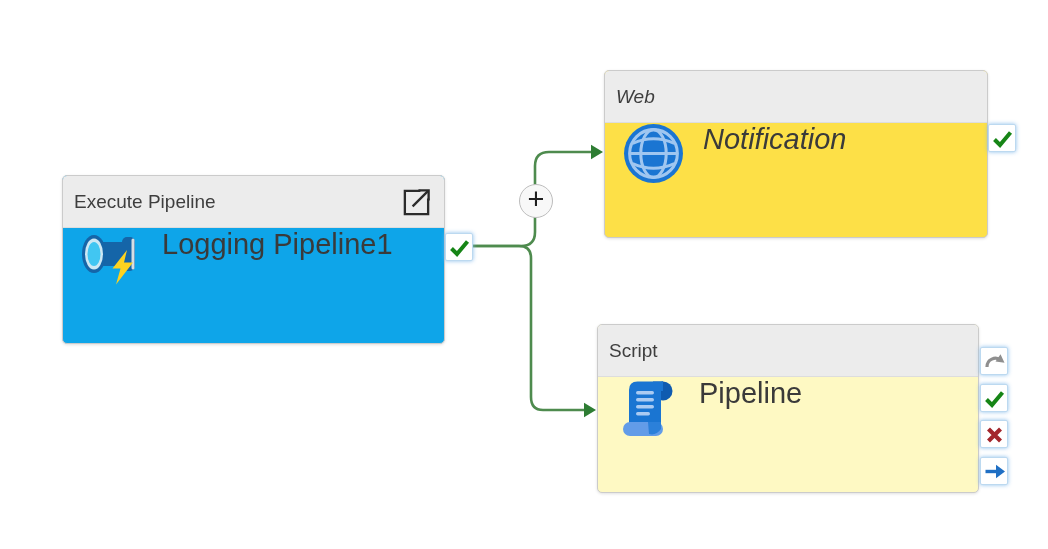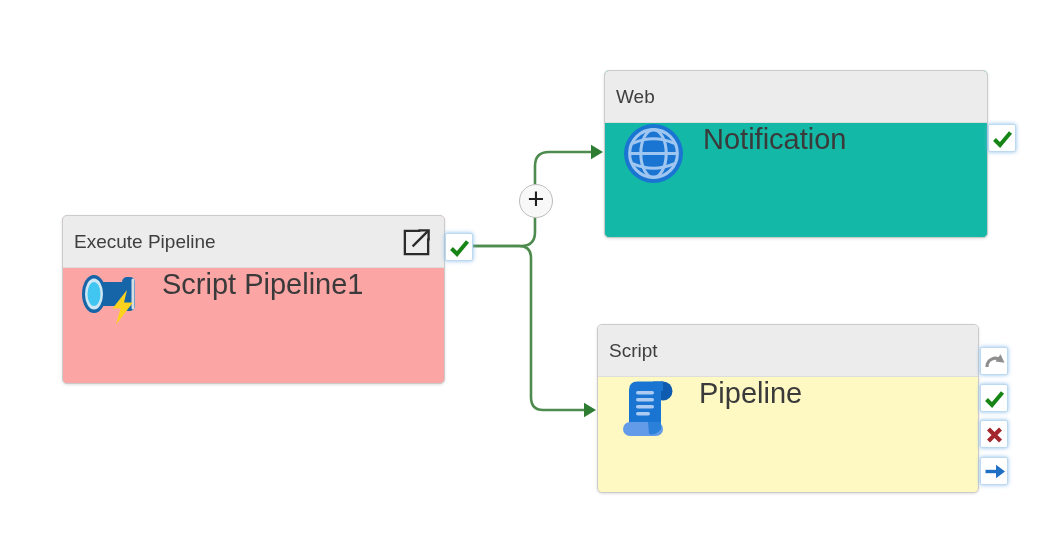--- a/index.html
+++ b/index.html
@@ -18,22 +18,22 @@
     font-family:"Liberation Sans",sans-serif;overflow:hidden;
   }
   #edge-layer{position:absolute;left:0;top:0;width:1048px;height:549px;z-index:1;}
   .edge{stroke:var(--connector);stroke-width:2.6;fill:none;}
   .edge-arrow{fill:var(--arrowhead);stroke:none;}
 
   .node{
     position:absolute;z-index:2;border:1px solid var(--node-border);
     border-radius:5px;box-shadow:0 1px 3px rgba(0,0,0,.12);
   }
-  #node-ep{left:62px;top:175px;width:381px;height:167px;background:#fca5a5;margin-top:40px;}
-  #node-web{left:604px;top:70px;width:382px;height:166px;background:#14b8a6;}
+  #node-ep{left:62px;top:175px;width:381px;height:167px;background:#0ea5e9;}
+  #node-web{left:604px;top:70px;width:382px;height:166px;background:#fde047;font-style:italic;}
   #node-script{left:597px;top:324px;width:380px;height:167px;background:#fef9c3;}
 
   .node-header{
     height:51px;background:var(--header-bg);border-bottom:1px solid #dddddd;
     border-radius:4px 4px 0 0;display:flex;align-items:center;
     padding:0 11px;font-size:19px;color:#3e3e3e;
   }
   .header-action{margin-left:auto;display:flex;align-items:center;cursor:pointer;}
   .node-body{
     position:absolute;left:0;right:0;top:52px;bottom:0;
@@ -103,21 +103,21 @@
         <svg width="62" height="57" viewBox="0 0 62 57">
           <rect x="41" y="9" width="13" height="34" rx="5" fill="#1565a8"></rect>
           <rect x="50.5" y="10.5" width="3" height="31" rx="1.5" fill="#d6dee4"></rect>
           <rect x="12" y="14" width="32" height="24" fill="#1565a8"></rect>
           <ellipse cx="13" cy="26" rx="12" ry="19" fill="#1565a8"></ellipse>
           <ellipse cx="13" cy="26" rx="9" ry="15.5" fill="#cde8f4"></ellipse>
           <ellipse cx="13" cy="26" rx="6.5" ry="12" fill="#41c6f2"></ellipse>
           <path d="M46 22 L31.5 40.5 H39.5 L35 56.5 L52 34.5 H43 L46 22 Z" fill="#fdd21f"></path>
         </svg>
       </span>
-      <span>Script Pipeline1</span>
+      <span>Logging Pipeline1</span>
     </div>
   </div>
 
   <div class="node" id="node-web">
     <div class="node-header">
       <span>Web</span>
     </div>
     <div class="node-body">
       <span class="activity-icon">
         <svg width="61" height="61" viewBox="0 0 60 60">

